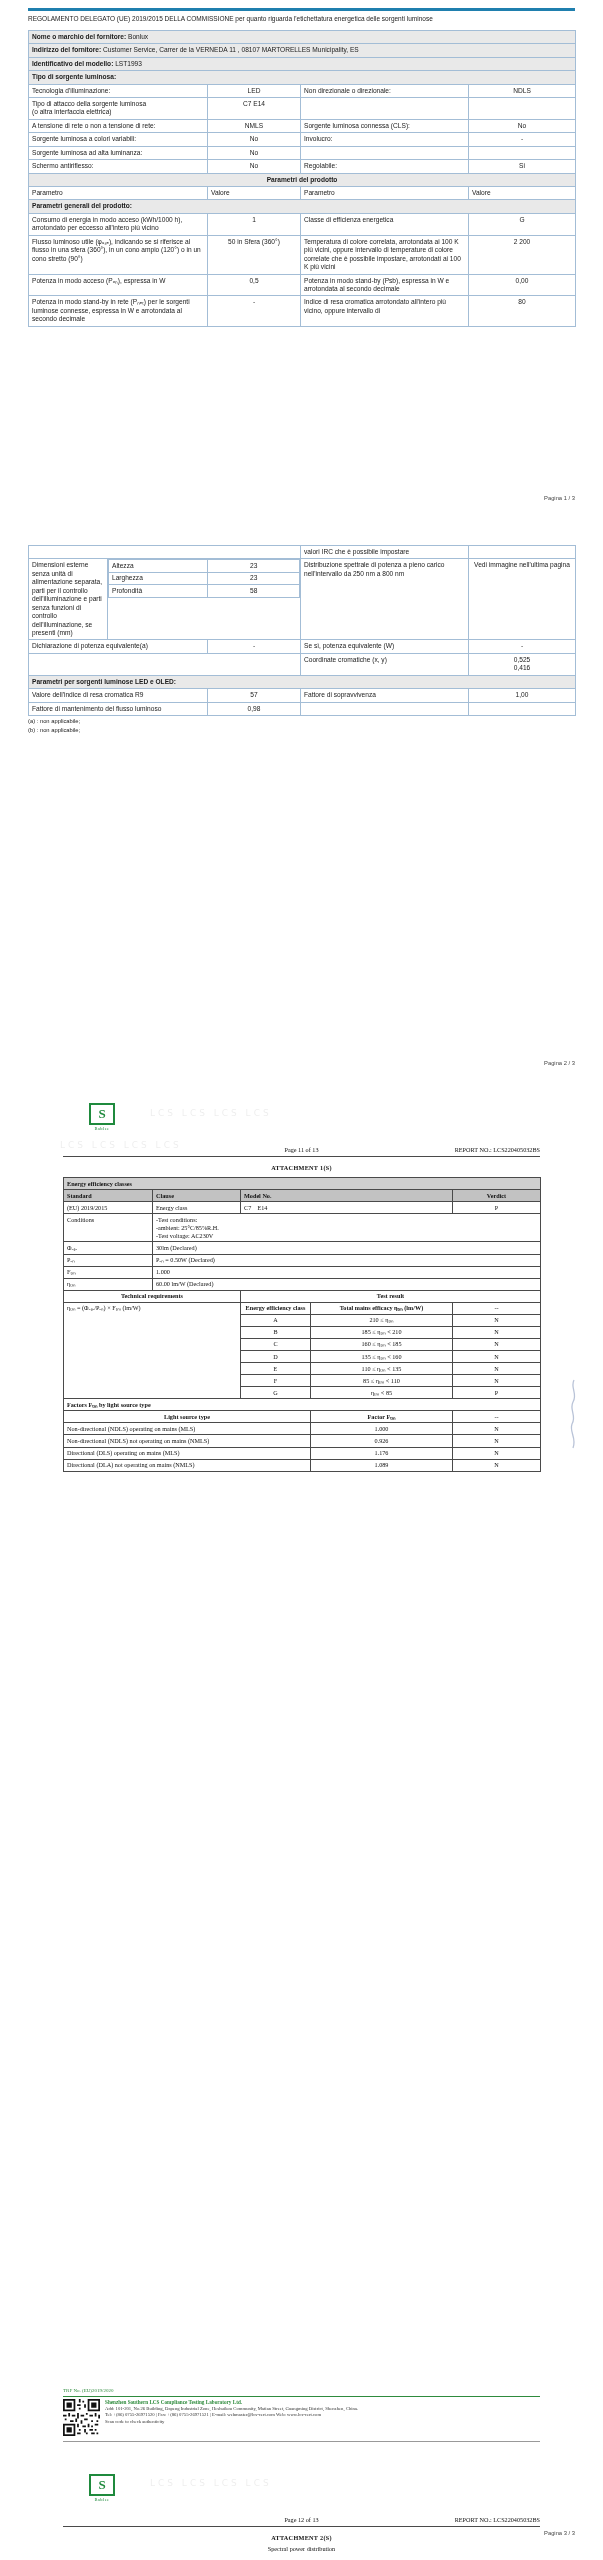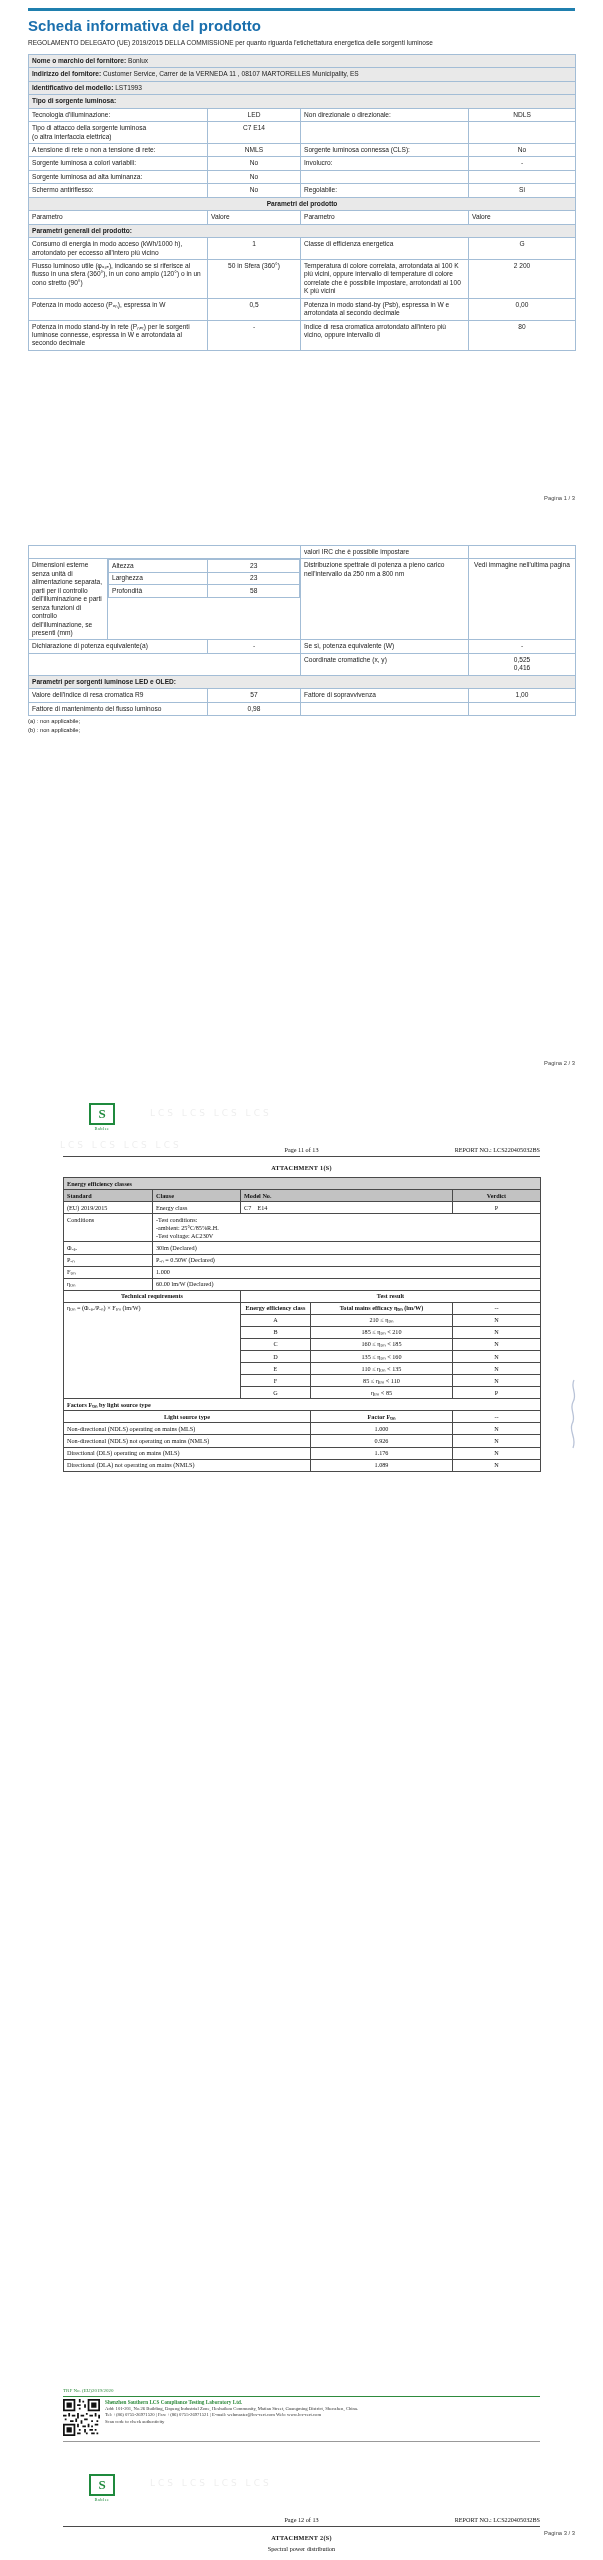--- a/index.html
+++ b/index.html
@@ -44,21 +44,20 @@
   .lab{font-size:4.7px;line-height:1.4;color:#333}
   .lab-name{color:#2e8b3c;font-size:5.2px;font-weight:bold}
   .endline{border-top:1px solid #999;margin-top:5px;width:477px}
   .wm{color:#000;opacity:.07;font-size:9px;letter-spacing:3px;white-space:nowrap;font-family:"DejaVu Sans",sans-serif}
   .sig{opacity:.55}
 </style>
 </head>
 <body>
 
 <section class="abs fiche sec-top" style="top:8px;left:28px;width:547px">
-  <h1 class="ftitle">Scheda informativa del prodotto</h1>
   <p class="reg">REGOLAMENTO DELEGATO (UE) 2019/2015 DELLA COMMISSIONE per quanto riguarda l'etichettatura energetica delle sorgenti luminose</p>
 
   <table>
     <colgroup>
         <col style="width:79px">
         <col style="width:100px">
         <col style="width:93px">
         <col style="width:168px">
         <col style="width:107px">
       </colgroup>

